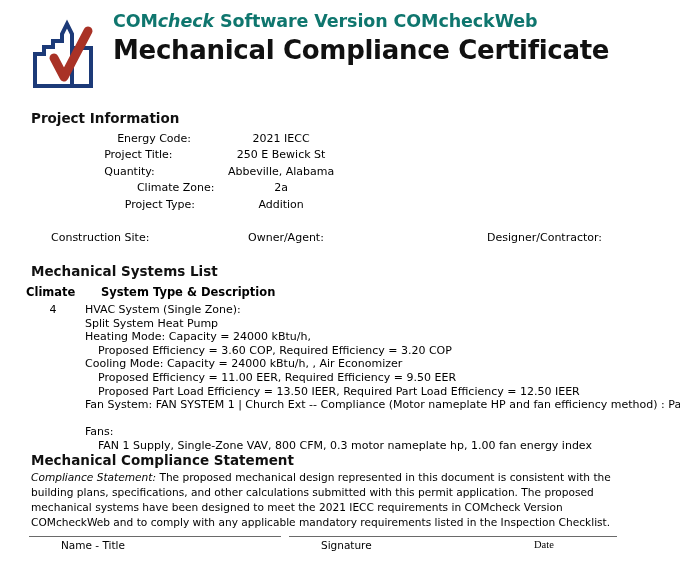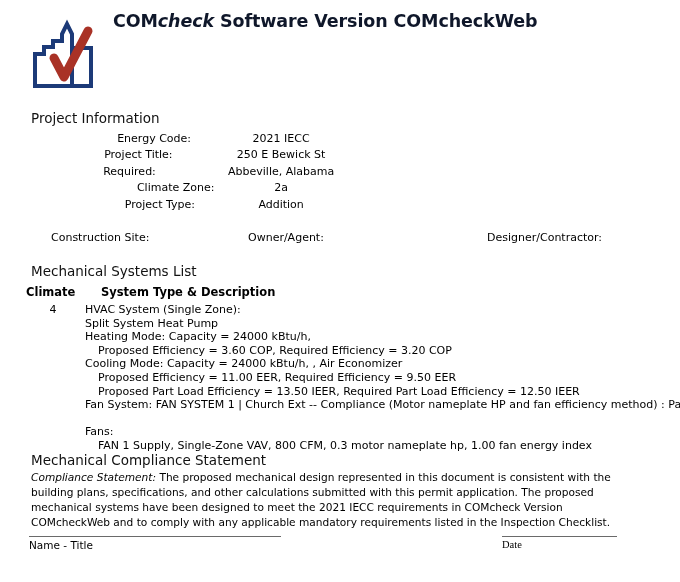--- a/index.html
+++ b/index.html
@@ -31,21 +31,21 @@
     height: 76px;
   }
   .header-text {
     position: absolute;
     left: 113px;
     top: 10px;
   }
   .brand-line {
     font-size: 17.5px;
     font-weight: bold;
-    color: #0f172a;
+    color: #0f766e;
     letter-spacing: -0.1px;
     white-space: nowrap;
     line-height: 22px;
   }
   .brand-line .ital {
     font-style: italic;
     font-weight: bold;
   }
   .doc-title {
     font-size: 26px;
@@ -54,21 +54,21 @@
     white-space: nowrap;
     line-height: 32px;
     margin-top: 2px;
     letter-spacing: -0.3px;
   }
 
   
   .section-h {
     position: absolute;
     font-size: 13.5px;
-    font-weight: normal;
+    font-weight: bold;
     color: #111111;
     white-space: nowrap;
   }
 
   
   .proj-info {
     position: absolute;
     left: 31px;
     top: 131px;
     font-size: 11px;
@@ -150,20 +150,21 @@
   .sig-block { position: absolute; top: 0; }
   .sig-rule {
     border-top: 1px solid #6a6a6a;
     height: 0;
     width: 100%;
   }
   .sig-label {
     font-size: 10.5px;
     padding-top: 2px;
     white-space: nowrap;
+    margin-left: 32px;
   }
   .sig-name  { left: 29px;  width: 252px; }
   .sig-sign  { left: 289px; width: 219px; }
   .sig-date  { left: 502px; width: 115px; font-family: Liberation Serif, serif; }
 </style>
 </head>
 <body>
 
 <div class="header">
 
@@ -172,35 +173,36 @@
 
       <path d="M5 72 L5 40 L14 40 L14 33 L23 33 L23 27 L32 27 L32 20 L37 10 L42 20 L42 72 Z" fill="none" stroke="#1c3a78" stroke-width="4" stroke-linejoin="miter"></path>
       <path d="M42 34 L61 34 L61 72 L5 72" fill="none" stroke="#1c3a78" stroke-width="4" stroke-linejoin="miter"></path>
 
       <path d="M24 44 L34 63 L58 17" fill="none" stroke="#a93226" stroke-width="9" stroke-linecap="round" stroke-linejoin="round"></path>
     </svg>
   </div>
 
   <div class="header-text">
     <div class="brand-line"><span>COM</span><span class="ital">check</span><span> Software Version COMcheckWeb</span></div>
+    <div class="doc-title">Mechanical Compliance Certificate</div>
   </div>
 
 </div>
 
 <div class="section-h" style="left:31px; top:110px;">Project Information</div>
 
 <div class="proj-info">
   <div class="pi-row">
     <span class="pi-label">Energy Code:</span><span class="pi-value">2021 IECC</span>
   </div>
   <div class="pi-row">
     <span class="pi-label">Project Title:</span><span class="pi-value">250 E Bewick St</span>
   </div>
   <div class="pi-row">
-    <span class="pi-label">Required:</span><span class="pi-value">Abbeville, Alabama</span>
+    <span class="pi-label">Quantity:</span><span class="pi-value">Abbeville, Alabama</span>
   </div>
   <div class="pi-row">
     <span class="pi-label">Climate Zone:</span><span class="pi-value">2a</span>
   </div>
   <div class="pi-row">
     <span class="pi-label">Project Type:</span><span class="pi-value">Addition</span>
   </div>
 </div>
 
 <div class="party-row">
@@ -236,19 +238,23 @@
 
 <div class="comp-body"><span class="ital">Compliance Statement:</span><span>  The proposed mechanical design represented in this document is consistent with the building plans, specifications, and other calculations submitted with this permit application. The proposed mechanical systems have been designed to meet the 2021 IECC requirements in COMcheck Version COMcheckWeb and to comply with any applicable mandatory requirements listed in the Inspection Checklist.</span></div>
 
 <div class="sig-area">
 
   <div class="sig-block sig-name">
     <div class="sig-rule"></div>
     <div class="sig-label">Name - Title</div>
   </div>
 
+  <div class="sig-block sig-sign">
+    <div class="sig-rule"></div>
+    <div class="sig-label">Signature</div>
+  </div>
 
   <div class="sig-block sig-date">
     <div class="sig-rule"></div>
     <div class="sig-label">Date</div>
   </div>
 
 </div>
 
 </body></html>

